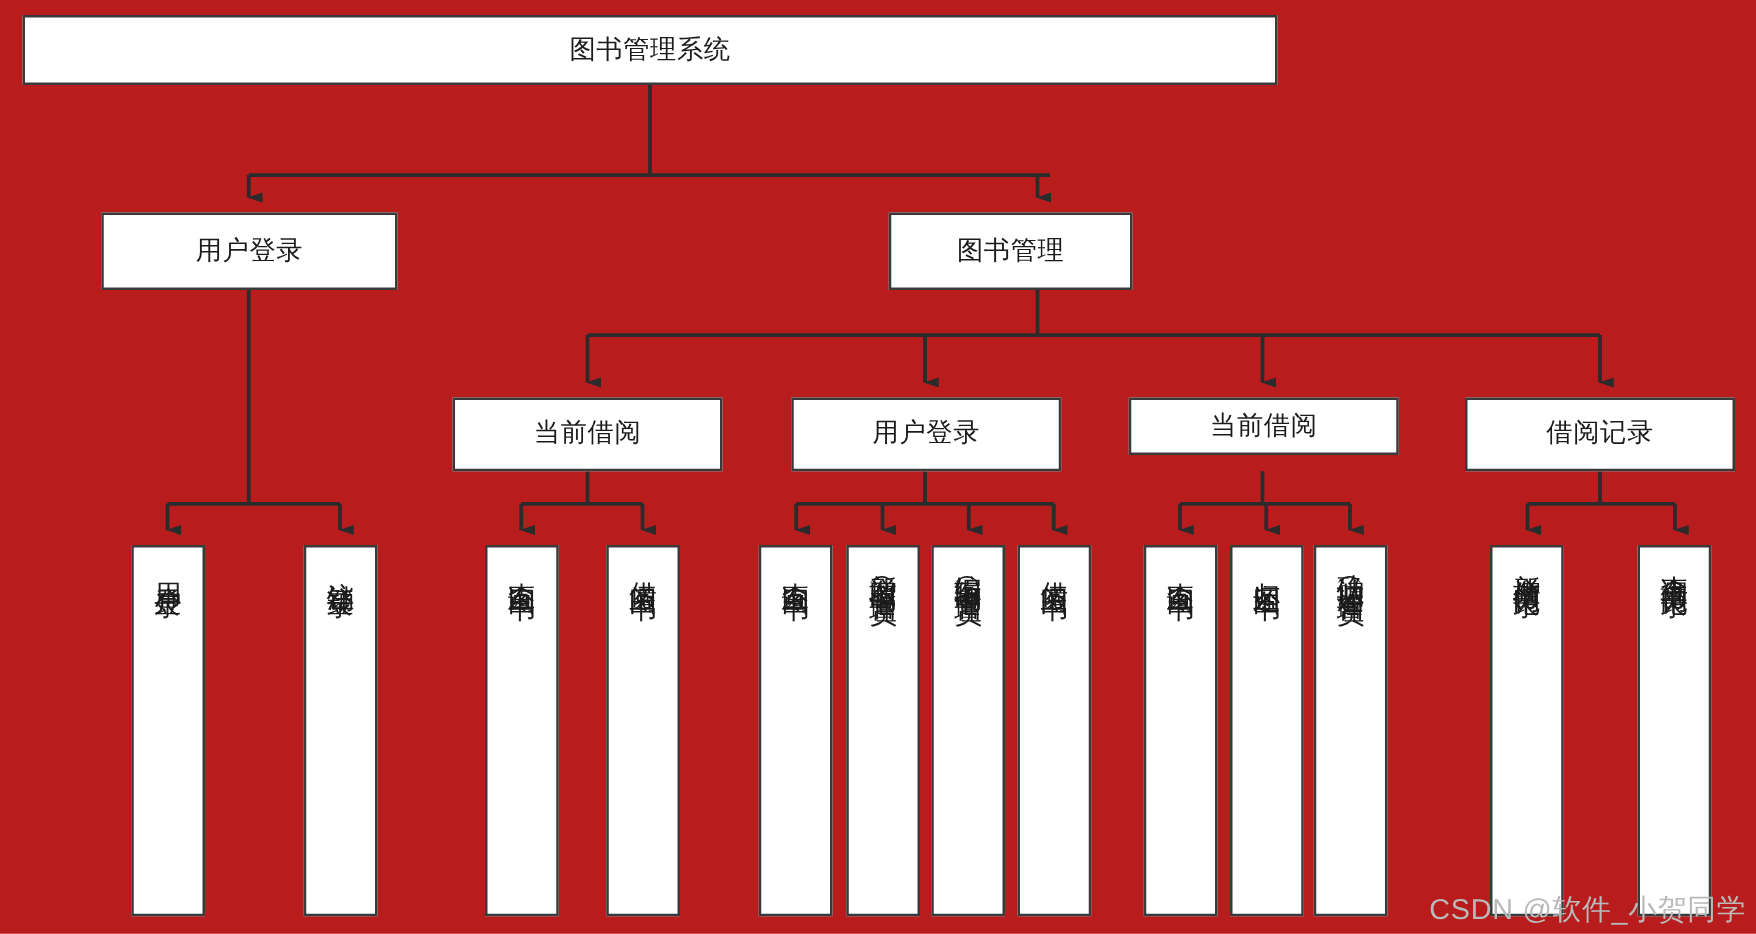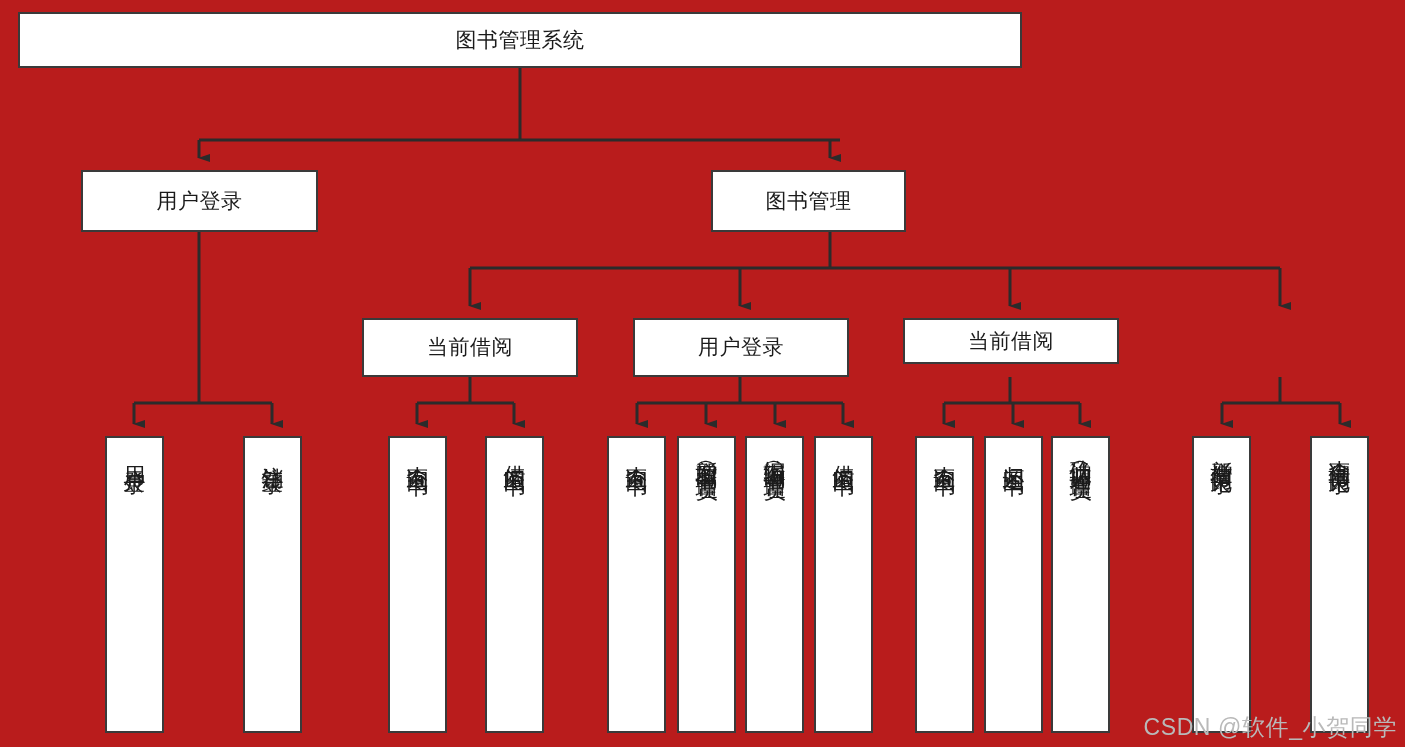--- a/index.html
+++ b/index.html
@@ -139,20 +139,23 @@
 
   <div class="node" style="left:362px; top:318px; width:216px; height:59px;">
     <span class="label">当前借阅</span>
   </div>
   <div class="node" style="left:633px; top:318px; width:216px; height:59px;">
     <span class="label">用户登录</span>
   </div>
   <div class="node" style="left:903px; top:318px; width:216px; height:46px;">
     <span class="label">当前借阅</span>
   </div>
+  <div class="node" style="left:1172px; top:318px; width:216px; height:59px;">
+    <span class="label">借阅记录</span>
+  </div>
 
   <div class="node leaf" style="left:105px; top:436px; width:59px; height:297px;">
     <span class="label">用户登录</span>
   </div>
   <div class="node leaf" style="left:243px; top:436px; width:59px; height:297px;">
     <span class="label">注销登录</span>
   </div>
 
   <div class="node leaf" style="left:388px; top:436px; width:59px; height:297px;">
     <span class="label">查询图书</span>

